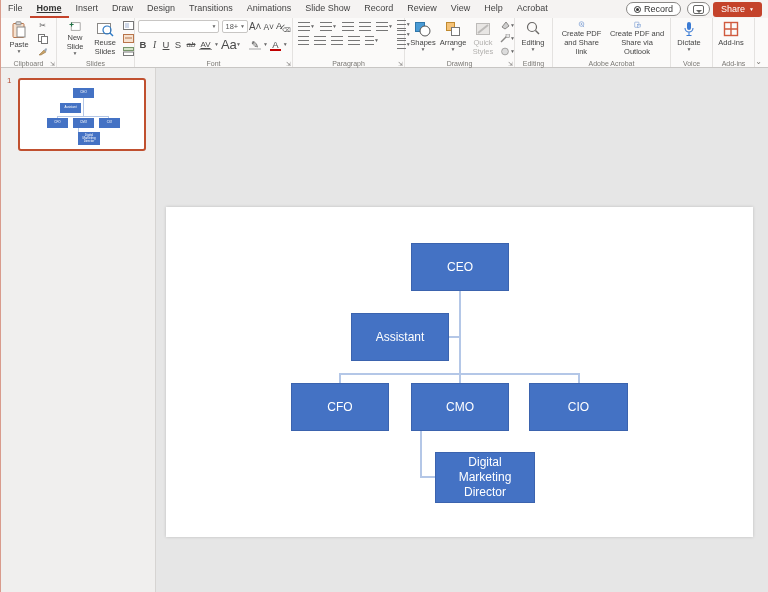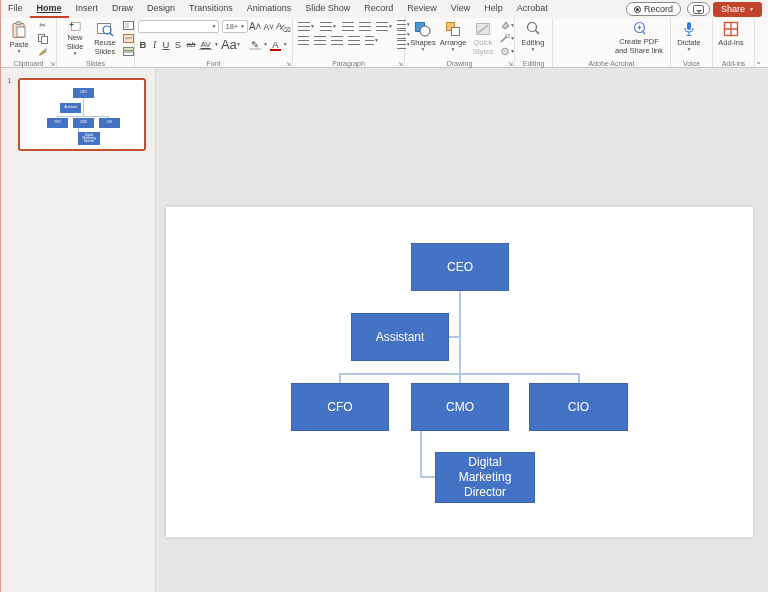--- a/index.html
+++ b/index.html
@@ -301,28 +301,36 @@
         <svg width="16" height="16" viewBox="0 0 16 16">
           <circle cx="7" cy="6" r="4.5" fill="none" stroke="#6a6866" stroke-width="1.2"></circle>
           <path d="M10.5 9.5 L14 13" stroke="#6a6866" stroke-width="1.4"></path>
         </svg>
         <span>Editing</span>
         <span class="caret">▼</span>
       </div>
       <span class="grp-label">Editing</span>
     </div>
 
-    <div class="grp" style="width:118px; justify-content:flex-end;">
+    <div class="grp" style="width:118px; justify-content:center;">
       <div class="bigbtn" style="max-width:56px;">
         <svg width="15" height="15" viewBox="0 0 15 15">
           <circle cx="7.5" cy="6.5" r="5" fill="none" stroke="#4F7DC6" stroke-width="1.1"></circle>
           <path d="M5.5 6.5 h4 M7.5 4.5 v4" stroke="#4F7DC6" stroke-width="1"></path>
           <path d="M10 10 L13 13" stroke="#4F7DC6" stroke-width="1.2"></path>
         </svg>
         <span>Create PDF and Share link</span>
+      </div>
+      <div class="bigbtn" style="max-width:60px;">
+        <svg width="15" height="15" viewBox="0 0 15 15">
+          <rect x="1.5" y="2.5" width="9" height="11" rx="1" fill="none" stroke="#4F7DC6"></rect>
+          <rect x="8" y="8" width="6" height="5" fill="#fff" stroke="#4F7DC6" stroke-width="0.8"></rect>
+          <path d="M8 8.5 L11 11 L14 8.5" fill="none" stroke="#4F7DC6" stroke-width="0.8"></path>
+        </svg>
+        <span>Create PDF and Share via Outlook</span>
       </div>
       <span class="grp-label">Adobe Acrobat</span>
     </div>
 
     <div class="grp" style="width:42px;">
       <div class="bigbtn">
         <svg width="12" height="16" viewBox="0 0 12 16">
           <rect x="4" y="1" width="4" height="8" rx="2" fill="#3B7BD4"></rect>
           <path d="M2 7 a4 4 0 0 0 8 0 M6 11 v3 M3.5 14.5 h5" fill="none" stroke="#3B7BD4" stroke-width="1.1"></path>
         </svg>

